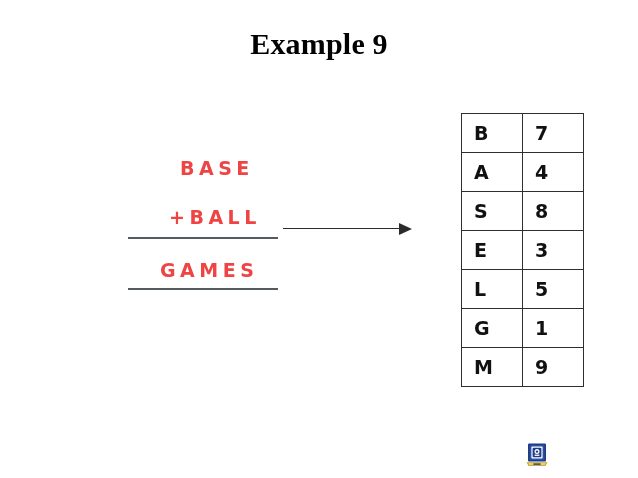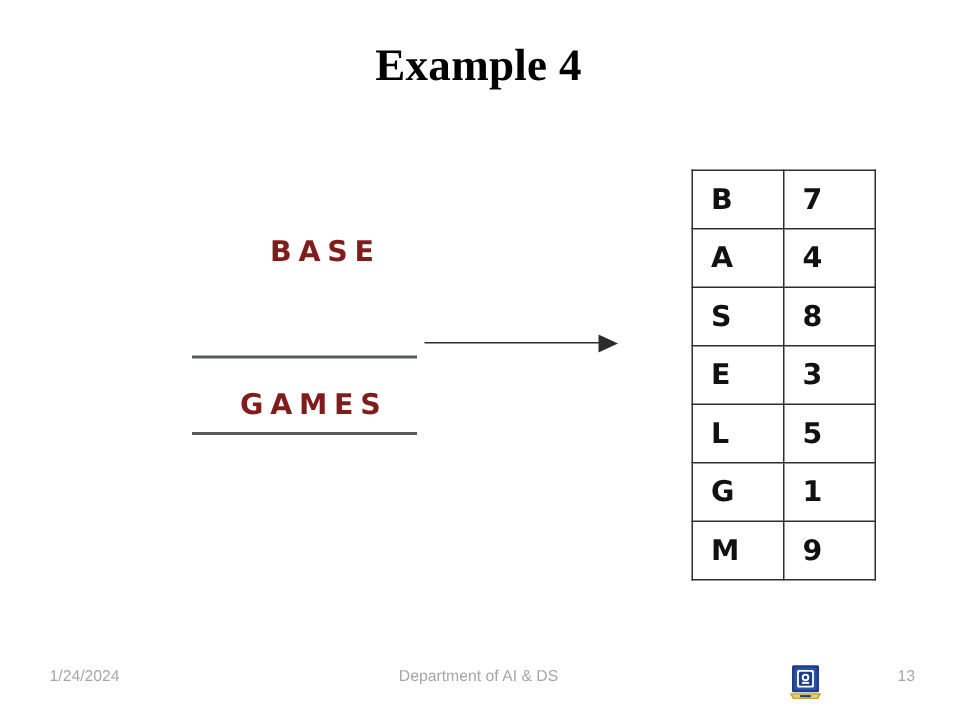--- a/index.html
+++ b/index.html
@@ -48,21 +48,21 @@
     height: 150px;
   }
   .word-row {
     position: absolute;
     height: 30px;
     line-height: 30px;
     font-family: "DejaVu Sans", "Liberation Sans", sans-serif;
     font-weight: bold;
     font-size: 19px;
     letter-spacing: 4.5px;
-    color: #7f1d1d;
+    color: #ef4444;
     white-space: pre;
   }
   #addend-1 { left: 60px;  top: 8px;  }
   #addend-2 { left: 49px;  top: 57px; }
   #sum-word { left: 40px;  top: 110px; text-align: right;}
 
   .rule {
     position: absolute;
     left: 8px;
     width: 150px;
@@ -160,26 +160,27 @@
     top: 442px;
     width: 24px;
     height: 26px;
   }
 </style>
 </head>
 <body>
 
 <div id="slide">
 
-  <div id="slide-title">Example 4</div>
+  <div id="slide-title">Example 9</div>
 
   <div id="cryptarithm">
 
     <div class="word-row" id="addend-1">BASE</div>
 
+    <div class="word-row" id="addend-2">+BALL</div>
 
     <div class="rule" id="rule-top"></div>
 
     <div class="word-row" id="sum-word">GAMES</div>
 
     <div class="rule" id="rule-bottom"></div>
   </div>
 
   <div id="arrow-group">
     <div id="arrow-shaft"></div>
@@ -212,25 +213,20 @@
         <td>G</td>
         <td>1</td>
       </tr>
       <tr>
         <td>M</td>
         <td>9</td>
       </tr>
     </tbody>
   </table>
 
-  <div id="footer">
-    <div id="footer-date">1/24/2024</div>
-    <div id="footer-center">Department of AI &amp; DS</div>
-    <div id="footer-page">13</div>
-  </div>
 
   <svg id="footer-logo" viewBox="0 0 24 26">
     <rect x="3" y="1.5" width="18" height="18" rx="1" fill="#1f3c88"></rect>
     <rect x="4.6" y="3" width="14.8" height="15" rx="1" fill="#2a52a0"></rect>
     <rect x="6.4" y="4.6" width="11.2" height="11.8" rx="1" fill="#ffffff"></rect>
     <rect x="7.6" y="5.8" width="8.8" height="9.4" rx="1" fill="#1f3c88"></rect>
     <circle cx="12" cy="9.6" r="2.5" fill="#ffffff"></circle>
     <circle cx="12" cy="9.6" r="1.2" fill="#1f3c88"></circle>
     <rect x="9.6" y="12.6" width="4.8" height="1.3" fill="#ffffff"></rect>
     <path d="M1.5 20.2 L22.5 20.2 L20.4 24 L3.6 24 Z" fill="#c9a227"></path>

